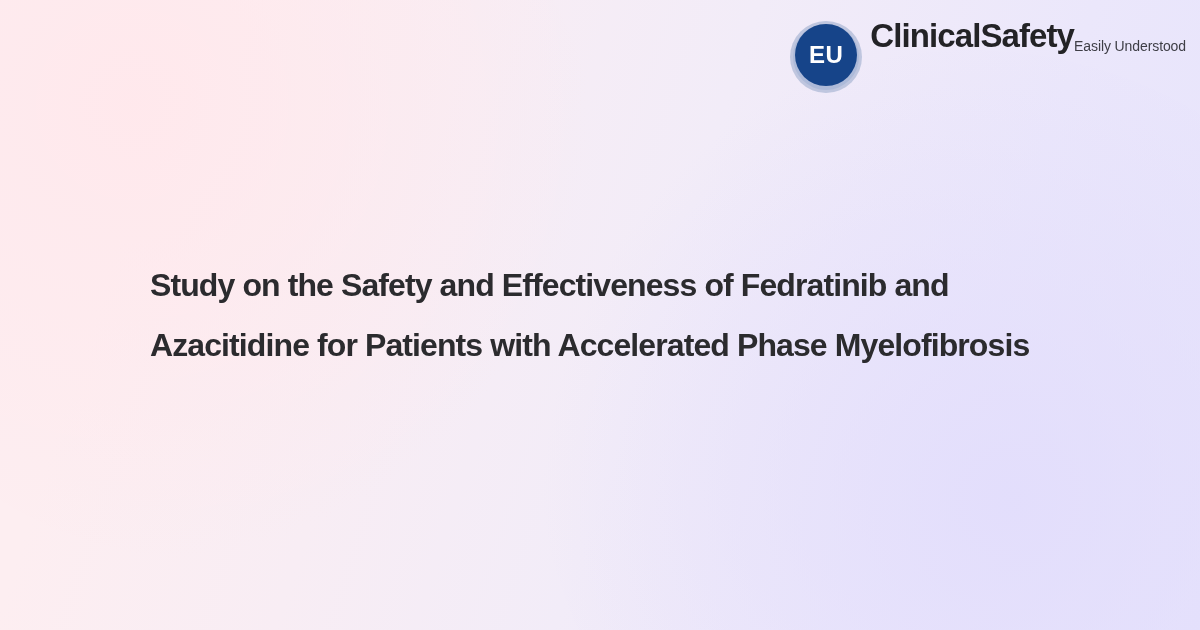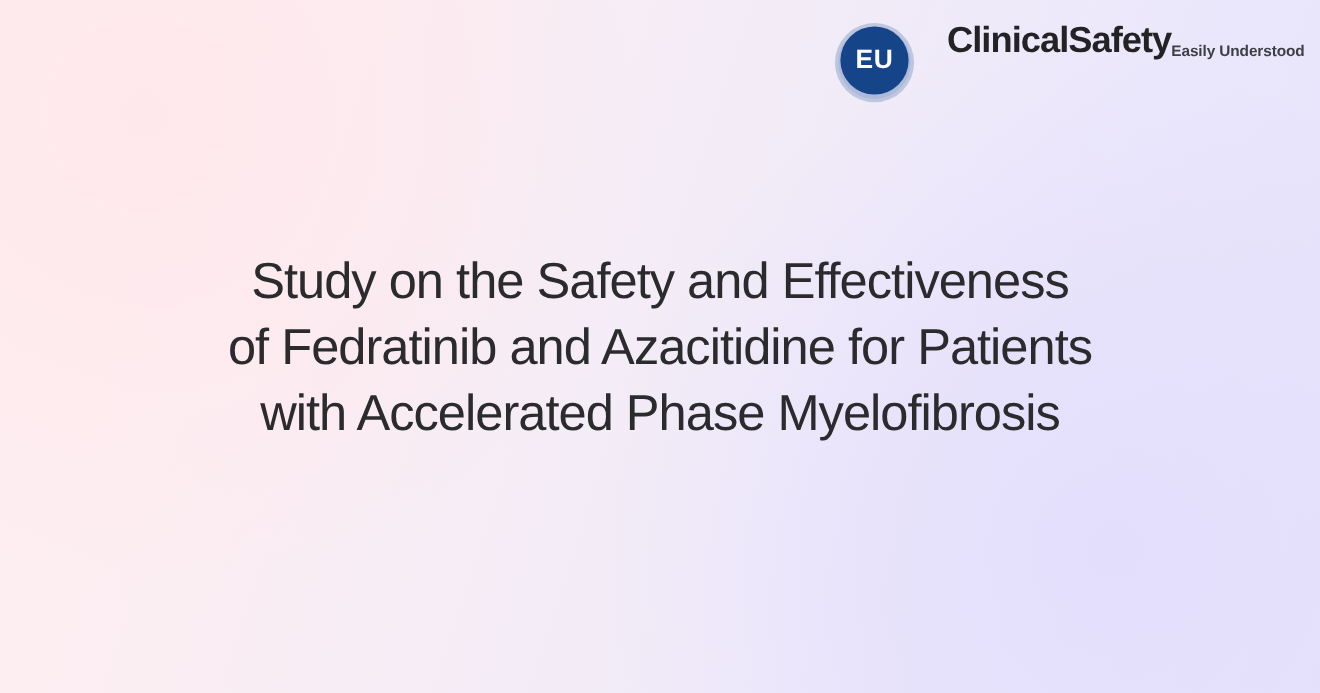--- a/index.html
+++ b/index.html
@@ -54,21 +54,21 @@
     pointer-events: none;
   }
 
   
   .brand {
     position: absolute;
     top: 18px;
     right: 14px;
     display: flex;
     align-items: flex-start;
-    gap: 30px;
+    gap: 8px;
   }
 
   .brand-mark {
     position: relative;
     width: 72px;
     height: 72px;
     flex: 0 0 auto;
     margin-top: 3px;
   }
 
@@ -131,21 +131,21 @@
     line-height: 0.99;
     letter-spacing: -0.9px;
     color: #232326;
     text-align: right;
     white-space: nowrap;
   }
 
   .brand-tagline {
     margin-top: 7px;
     font-family: "Liberation Sans", sans-serif;
-    font-weight: 700;
+    font-weight: 400;
     font-size: 14px;
     line-height: 1;
     letter-spacing: -0.1px;
     color: #3e3e46;
     text-align: center;
     white-space: nowrap;
   }
 
   
   .title-wrap {
@@ -158,26 +158,25 @@
     align-items: center;
     justify-content: center;
     padding: 0 90px;
     box-sizing: border-box;
   }
 
   .study-title {
     margin: 0;
     max-width: 900px;
     font-family: "Liberation Sans", sans-serif;
-    font-weight: 400;
-    font-size: 46px;
+    font-weight: 700;
+    font-size: 32px;
     line-height: 60px;
     letter-spacing: -0.9px;
     color: #2b2b2e;
-    text-align: center;
     text-wrap: balance;
   }
 </style>
 </head>
 <body>
 
 <div class="poster">
 
   <div class="bg-wash-pink"></div>
   <div class="bg-wash-lavender"></div>

